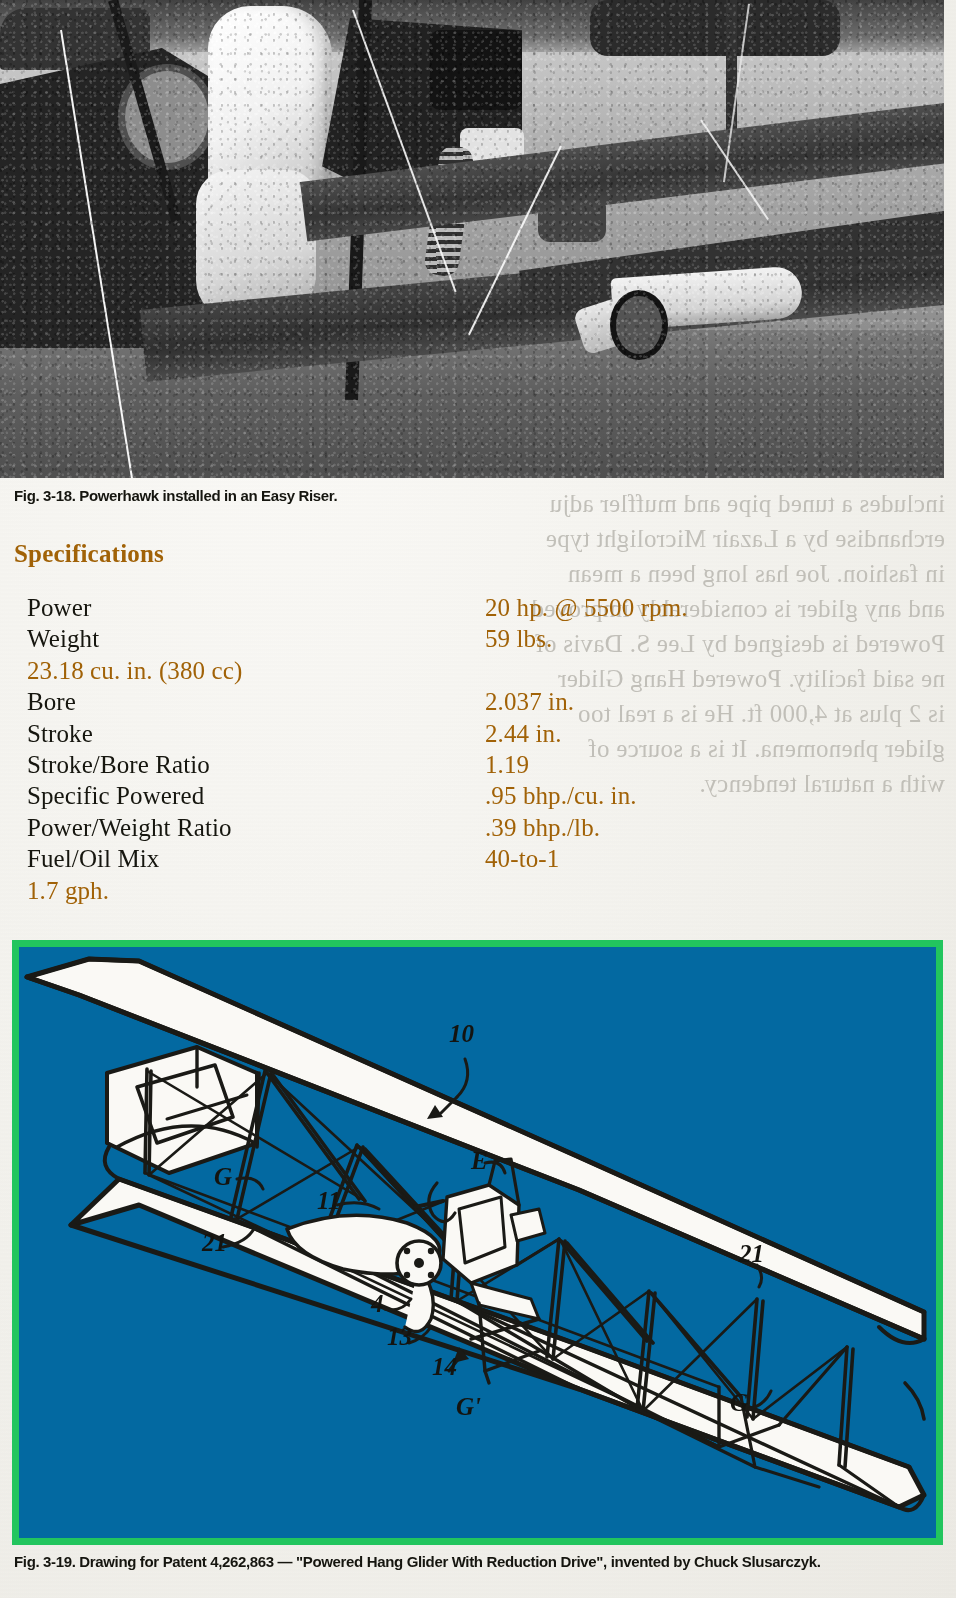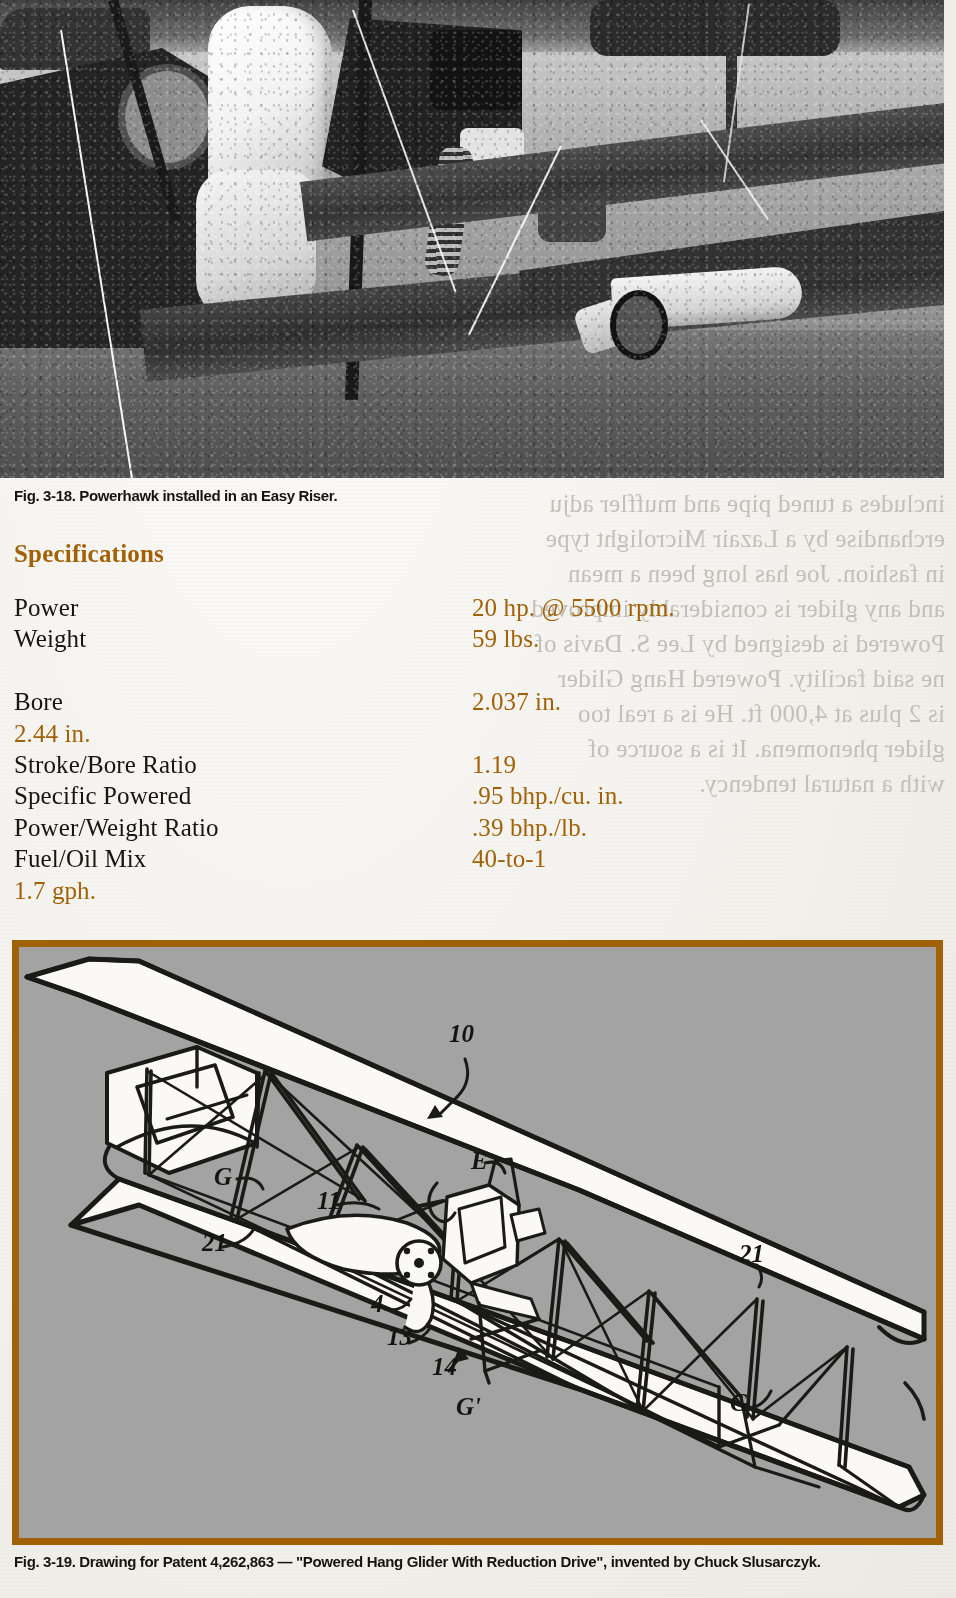--- a/index.html
+++ b/index.html
@@ -53,21 +53,21 @@
   #cap318{left:14px;top:486px;}
   #cap319{left:14px;top:1552px;width:936px;}
 
   
   .spec-head{
     position:absolute;left:14px;top:540px;
     font-family:"Liberation Serif","DejaVu Serif",serif;
     font-weight:bold;font-size:25px;color:#a16207;letter-spacing:.2px;
   }
   .spec-table{position:absolute;left:14px;top:592px;width:900px;}
-  .spec-row{display:flex;height:31.4px;align-items:flex-start;}
+  .spec-row{display:flex;height:31.4px;align-items:flex-start;margin-left:13px;}
   .spec-label{
     width:458px;flex:none;
     font-size:25px;color:#16160f;letter-spacing:.1px;line-height:31.4px;
   }
   .spec-value{
     font-size:25px;color:#a16207;letter-spacing:.1px;line-height:31.4px;
   }
 
   
   .ghost{
@@ -79,22 +79,22 @@
     opacity:.85;
     pointer-events:none;
     white-space:pre;
     text-align:left;
   }
   #ghost-block{left:475px;top:486px;width:470px;}
 
   
   .figbox{
     position:absolute;left:12px;top:940px;width:931px;height:605px;
-    border:7px solid #a16207;
-    background:#a3a3a3;
+    border:7px solid #22c55e;
+    background:#0369a1;
     box-sizing:border-box;
     overflow:hidden;
   }
   .figbox svg{display:block;width:100%;height:100%;}
   .reflbl{
     font-family:"Liberation Serif","DejaVu Serif",serif;
     font-size:25px;font-weight:bold;fill:#141410;
     font-style:italic;
   }
 </style>
@@ -156,26 +156,28 @@
 <div class="spec-table" id="spec-table">
     <div class="spec-row">
       <div class="spec-label">Power</div>
       <div class="spec-value">20 hp. @ 5500 rpm.</div>
     </div>
     <div class="spec-row">
       <div class="spec-label">Weight</div>
       <div class="spec-value">59 lbs.</div>
     </div>
     <div class="spec-row">
+      <div class="spec-value">23.18 cu. in. (380 cc)</div>
     </div>
     <div class="spec-row">
       <div class="spec-label">Bore</div>
       <div class="spec-value">2.037 in.</div>
     </div>
     <div class="spec-row">
+      <div class="spec-label">Stroke</div>
       <div class="spec-value">2.44 in.</div>
     </div>
     <div class="spec-row">
       <div class="spec-label">Stroke/Bore Ratio</div>
       <div class="spec-value">1.19</div>
     </div>
     <div class="spec-row">
       <div class="spec-label">Specific Powered</div>
       <div class="spec-value">.95 bhp./cu. in.</div>
     </div>

